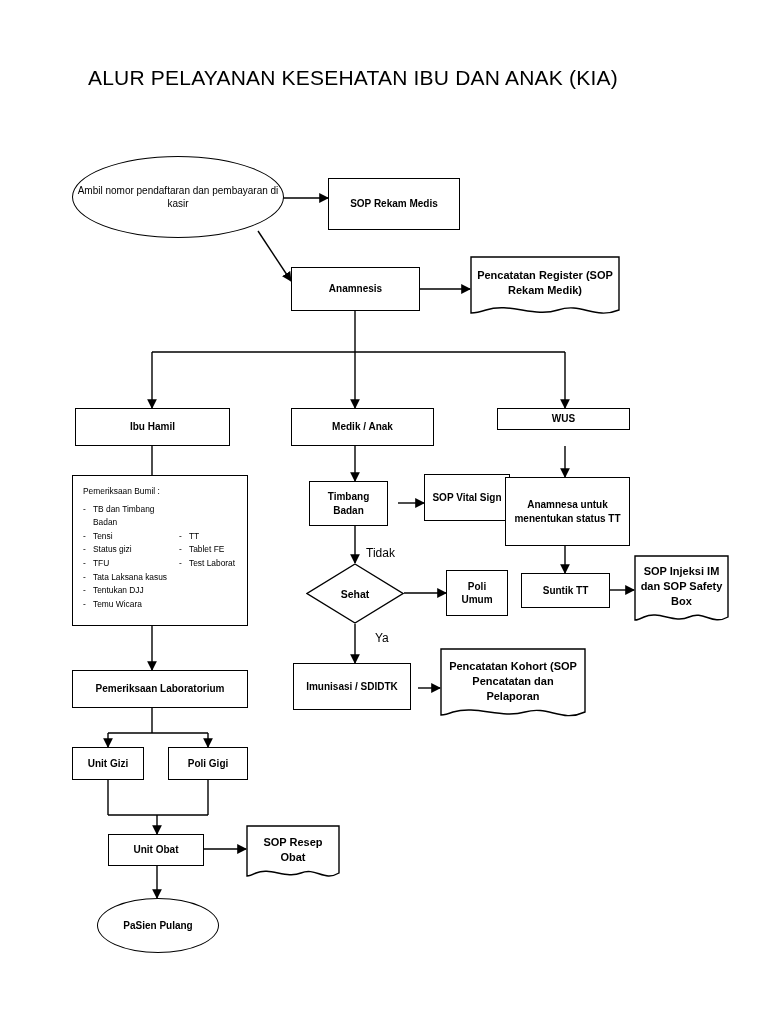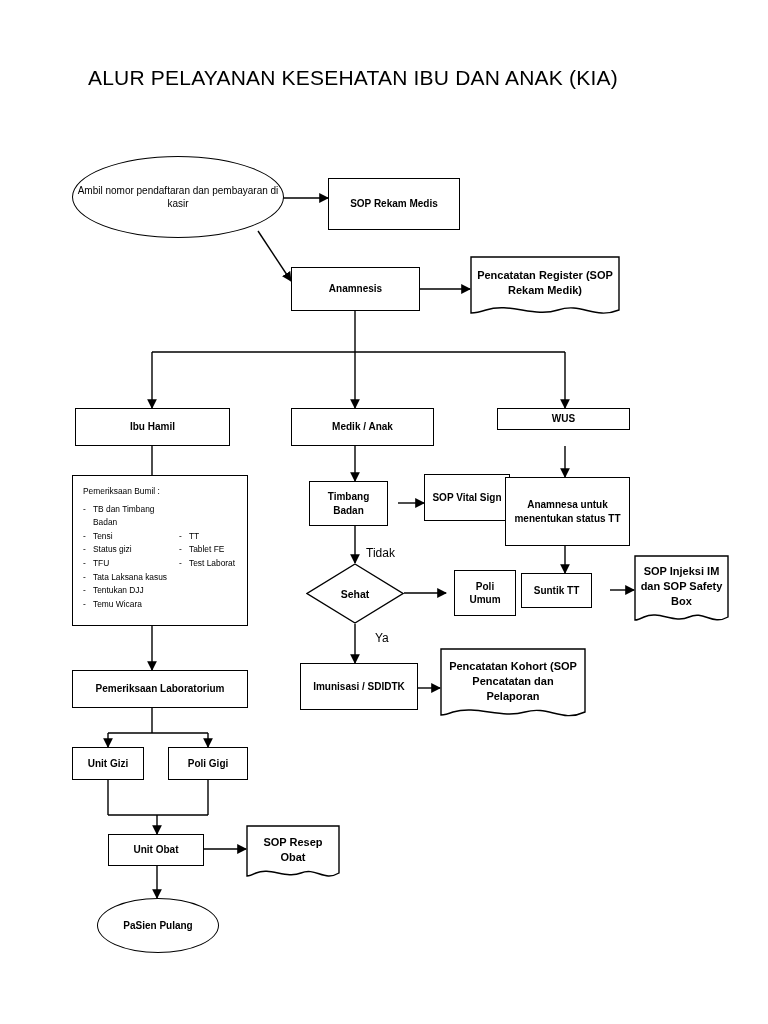--- a/index.html
+++ b/index.html
@@ -230,36 +230,36 @@
 <div class="diamond" style="left:306px;top:563px;width:98px;height:61px;">
   <svg class="dshape" width="98" height="61" viewBox="0 0 98 61" xmlns="http://www.w3.org/2000/svg">
     <polygon points="49,1 97,30.5 49,60 1,30.5" fill="#fff" stroke="#000" stroke-width="1.4"></polygon>
   </svg>
   <div class="dlabel">Sehat</div>
 </div>
 
 <div class="edge-label" style="left:366px;top:546px;">Tidak</div>
 <div class="edge-label" style="left:375px;top:631px;">Ya</div>
 
-<div class="node bold" style="left:446px;top:570px;width:62px;height:46px;margin-left:8px;">
+<div class="node bold" style="left:446px;top:570px;width:62px;height:46px;">
   <span>Poli Umum</span>
 </div>
 
-<div class="node bold" style="left:521px;top:573px;width:71px;height:35px;justify-content:center;">
+<div class="node bold" style="left:521px;top:573px;width:89px;height:35px;justify-content:center;">
   <span>Suntik TT</span>
 </div>
 
 <div class="doc" style="left:634px;top:555px;width:95px;height:71px;">
   <svg width="95" height="71" viewBox="0 0 95 71" xmlns="http://www.w3.org/2000/svg">
     <path d="M1,1 L94,1 L94,62 C78,71 70,55 55,62 C40,69 25,55 10,62 C6,64 3,65 1,65 Z" fill="#fff" stroke="#000" stroke-width="1.4"></path>
   </svg>
   <div class="dtext">SOP Injeksi IM dan SOP Safety Box</div>
 </div>
 
-<div class="node bold" style="left:300px;top:663px;width:118px;height:47px;align-items:center;">
+<div class="node bold" style="left:293px;top:663px;width:118px;height:47px;align-items:center;">
   <span>Imunisasi / SDIDTK</span>
 </div>
 
 <div class="doc" style="left:440px;top:648px;width:146px;height:75px;">
   <svg width="146" height="75" viewBox="0 0 146 75" xmlns="http://www.w3.org/2000/svg">
     <path d="M1,1 L145,1 L145,64 C121,75 109,57 85,64 C61,71 37,57 13,64 C8,66 4,67 1,67 Z" fill="#fff" stroke="#000" stroke-width="1.4"></path>
   </svg>
   <div class="dtext">Pencatatan Kohort (SOP Pencatatan dan Pelaporan</div>
 </div>
 

